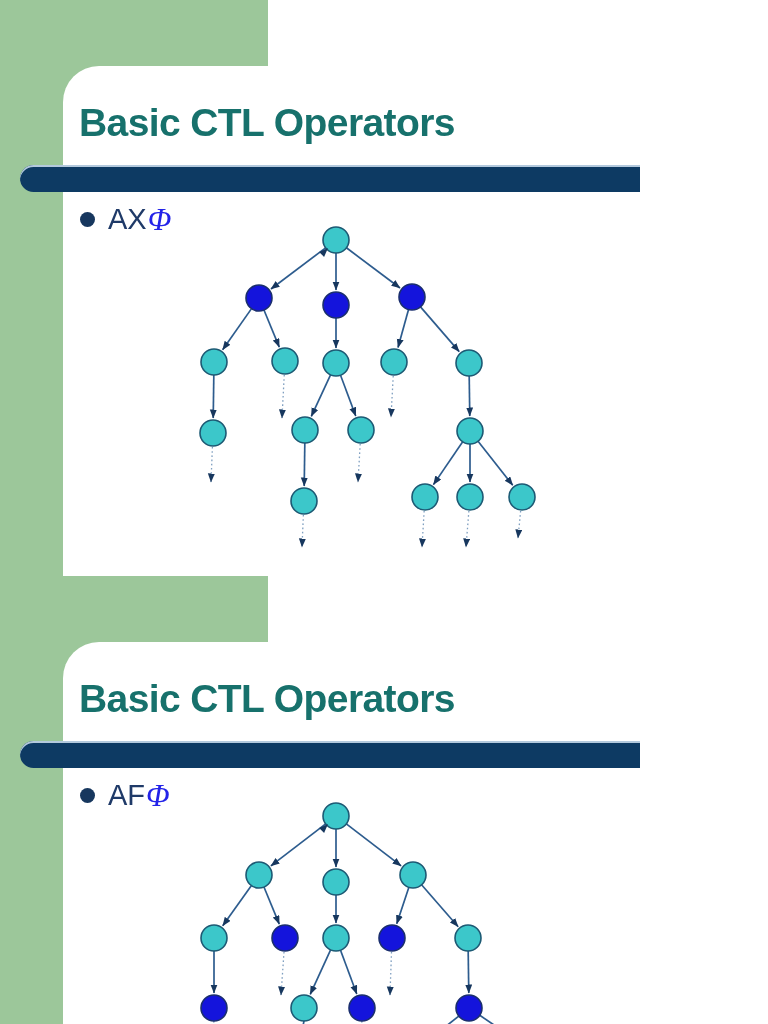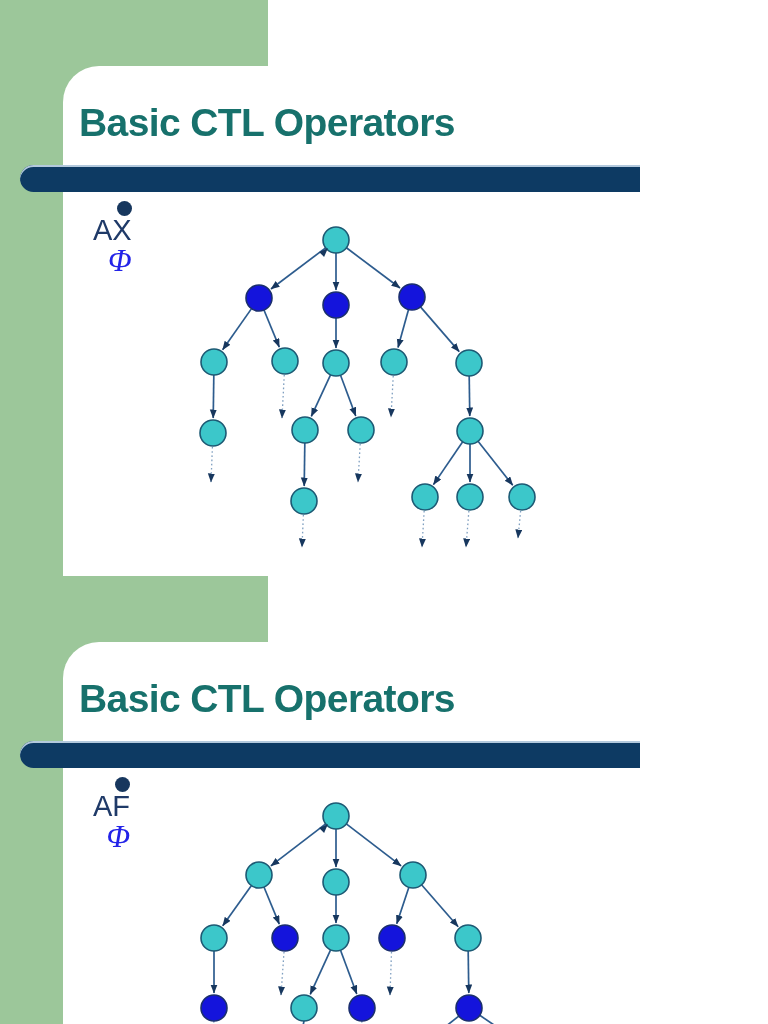--- a/index.html
+++ b/index.html
@@ -23,21 +23,21 @@
     color:var(--teal);white-space:nowrap;
   }
   .bar{
     position:absolute;left:20px;top:165px;width:620px;height:27px;
     background:var(--bar-navy);
     border-radius:13.5px 0 0 13.5px;
     box-shadow:inset 0 2px 0 var(--bar-hl);
   }
   .bullet{
     position:absolute;left:80px;top:201px;height:36px;
-    display:flex;align-items:flex-end;flex-direction:column;
+    display:flex;align-items:center;
   }
   .dot{width:15px;height:15px;border-radius:50%;background:var(--dot);flex:0 0 auto;}
   .op{font-size:29px;color:var(--navy-text);margin-left:13px;line-height:1;}
   .phi{font-size:31px;font-style:italic;font-family:"Liberation Serif",serif;color:var(--phi);line-height:1;margin-left:1px;}
   svg.tree{position:absolute;left:0;top:0;}
 </style>
 </head>
 <body style="--page-bg: #ffffff; --green: #9cc79a; --bar-navy: #0d3a63; --bar-hl: #b3c9dd; --teal: #17716c; --navy-text: #1f3a68; --phi: #2323e8; --dot: #17375e;">
 
 <div class="slide" id="slide1">

